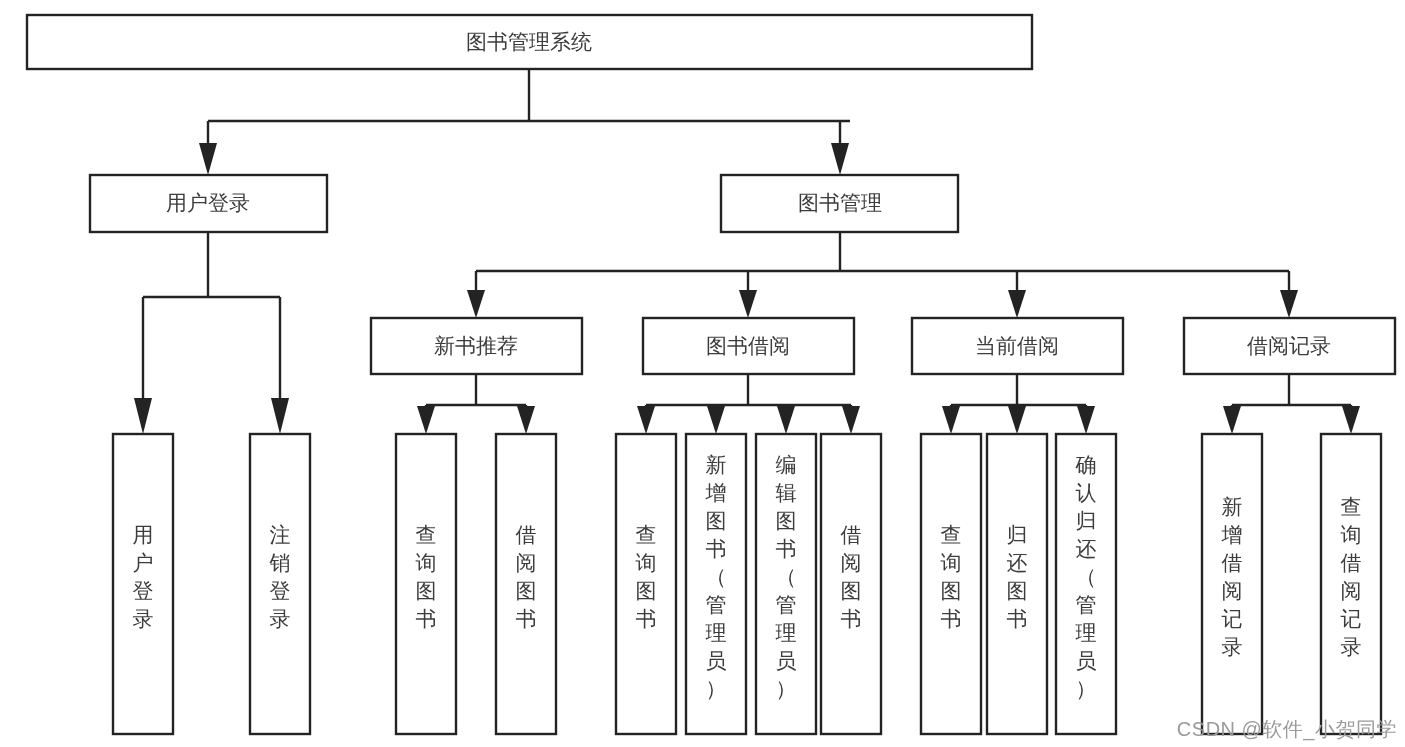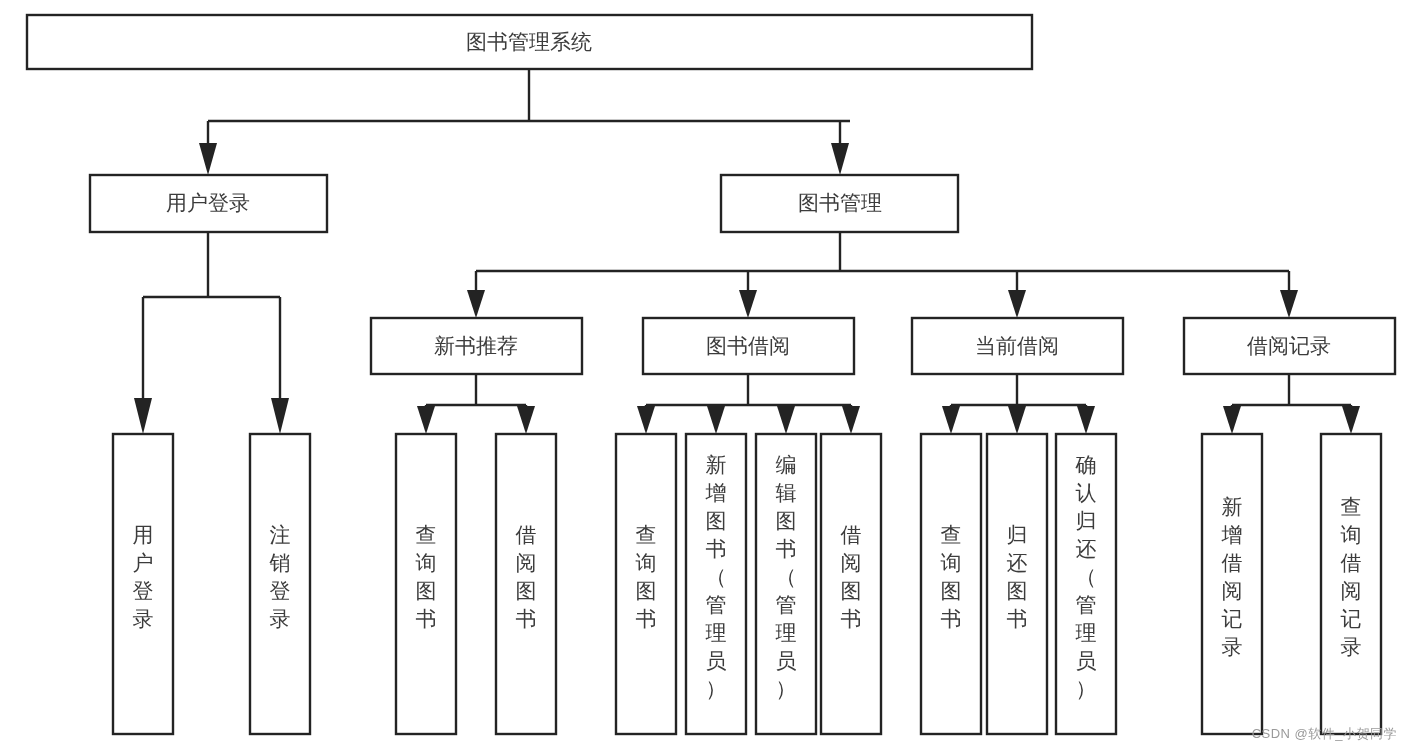--- a/index.html
+++ b/index.html
@@ -18,21 +18,21 @@
     text-anchor:middle;dominant-baseline:middle;
   }
   .vlbl{
     font-family:"Liberation Sans","DejaVu Sans",sans-serif;
     fill:#3c3c3c;font-size:21px;
     text-anchor:middle;
   }
   .watermark{
     position:absolute;right:8px;bottom:4px;
     font-family:"Liberation Sans","DejaVu Sans",sans-serif;
-    font-size:13px;color:#9a9a9a;white-space:nowrap;
+    font-size:20px;color:#9a9a9a;white-space:nowrap;
     letter-spacing:0.5px;
   }
 </style>
 </head>
 <body>
 
 <div id="diagram-root">
 <svg width="1405" height="747" viewBox="0 0 1405 747" xmlns="http://www.w3.org/2000/svg">
 
   <g>

